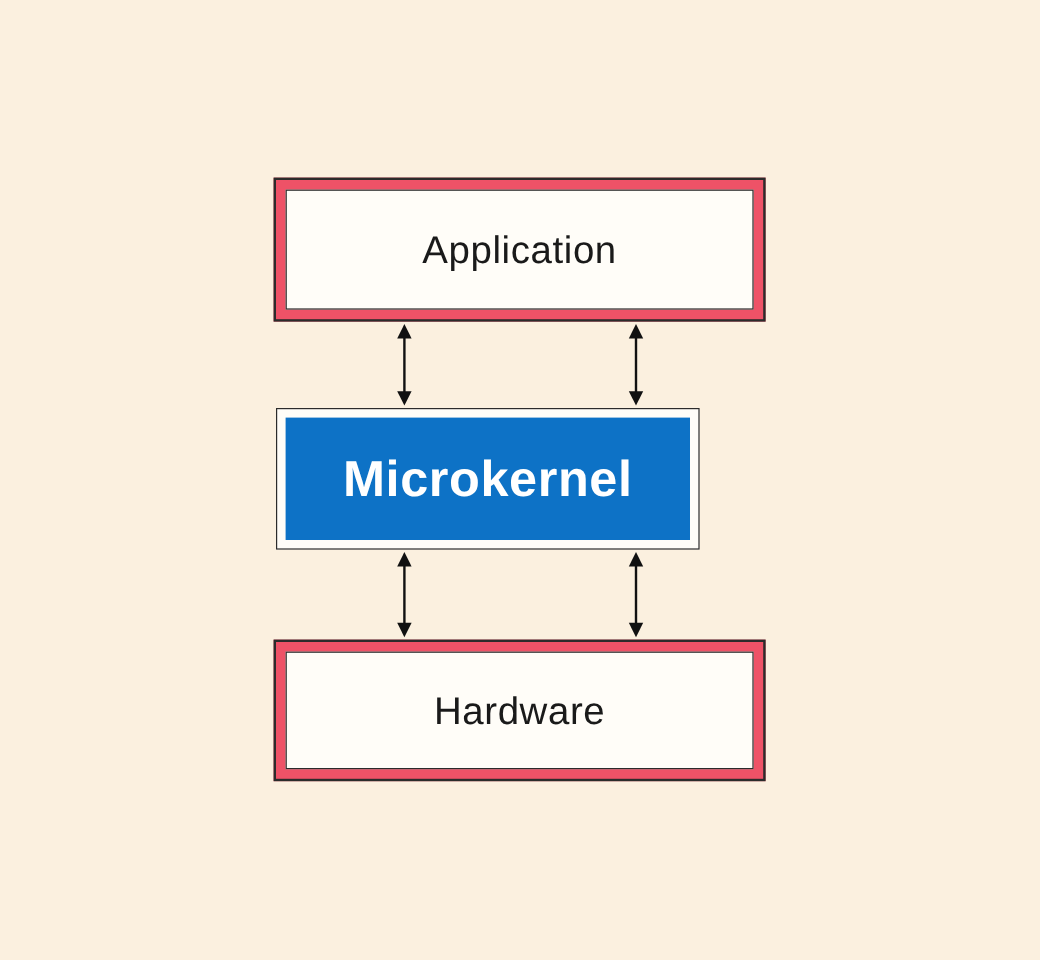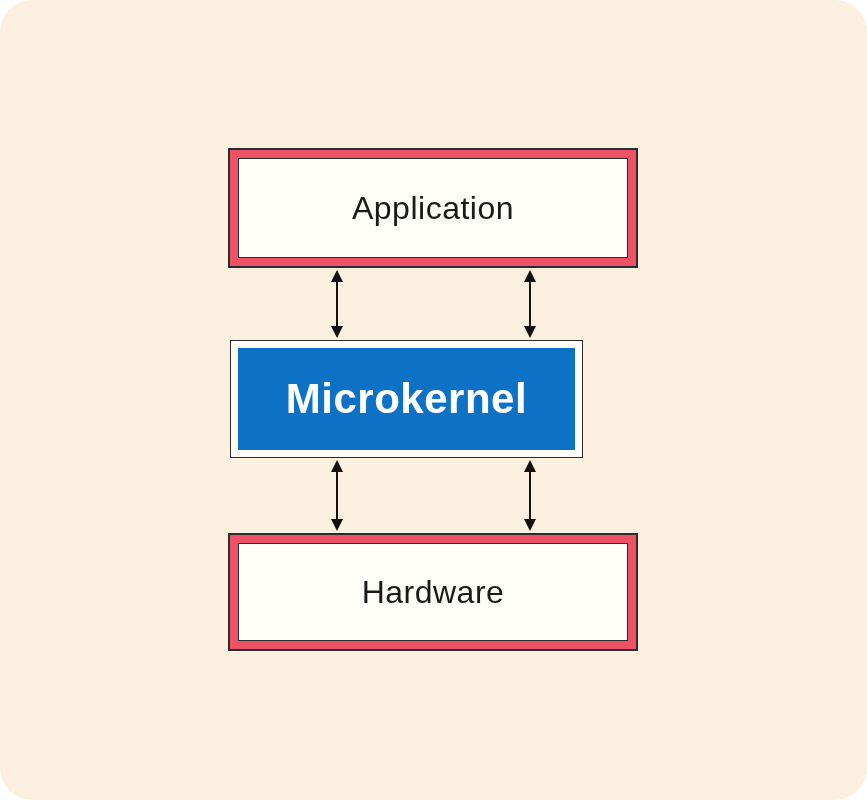--- a/index.html
+++ b/index.html
@@ -9,21 +9,20 @@
   body {
     width: 867px;
     height: 800px;
     font-family: "Liberation Sans", "DejaVu Sans", sans-serif;
   }
   .canvas {
     position: relative;
     width: 867px;
     height: 800px;
     overflow: hidden;
-    border-radius: 32px;
   }
   .node {
     position: absolute;
     box-sizing: border-box;
   }
   
   .node-frame {
     border: 2px solid #2b2b2b;
   }
   .node-inner {

